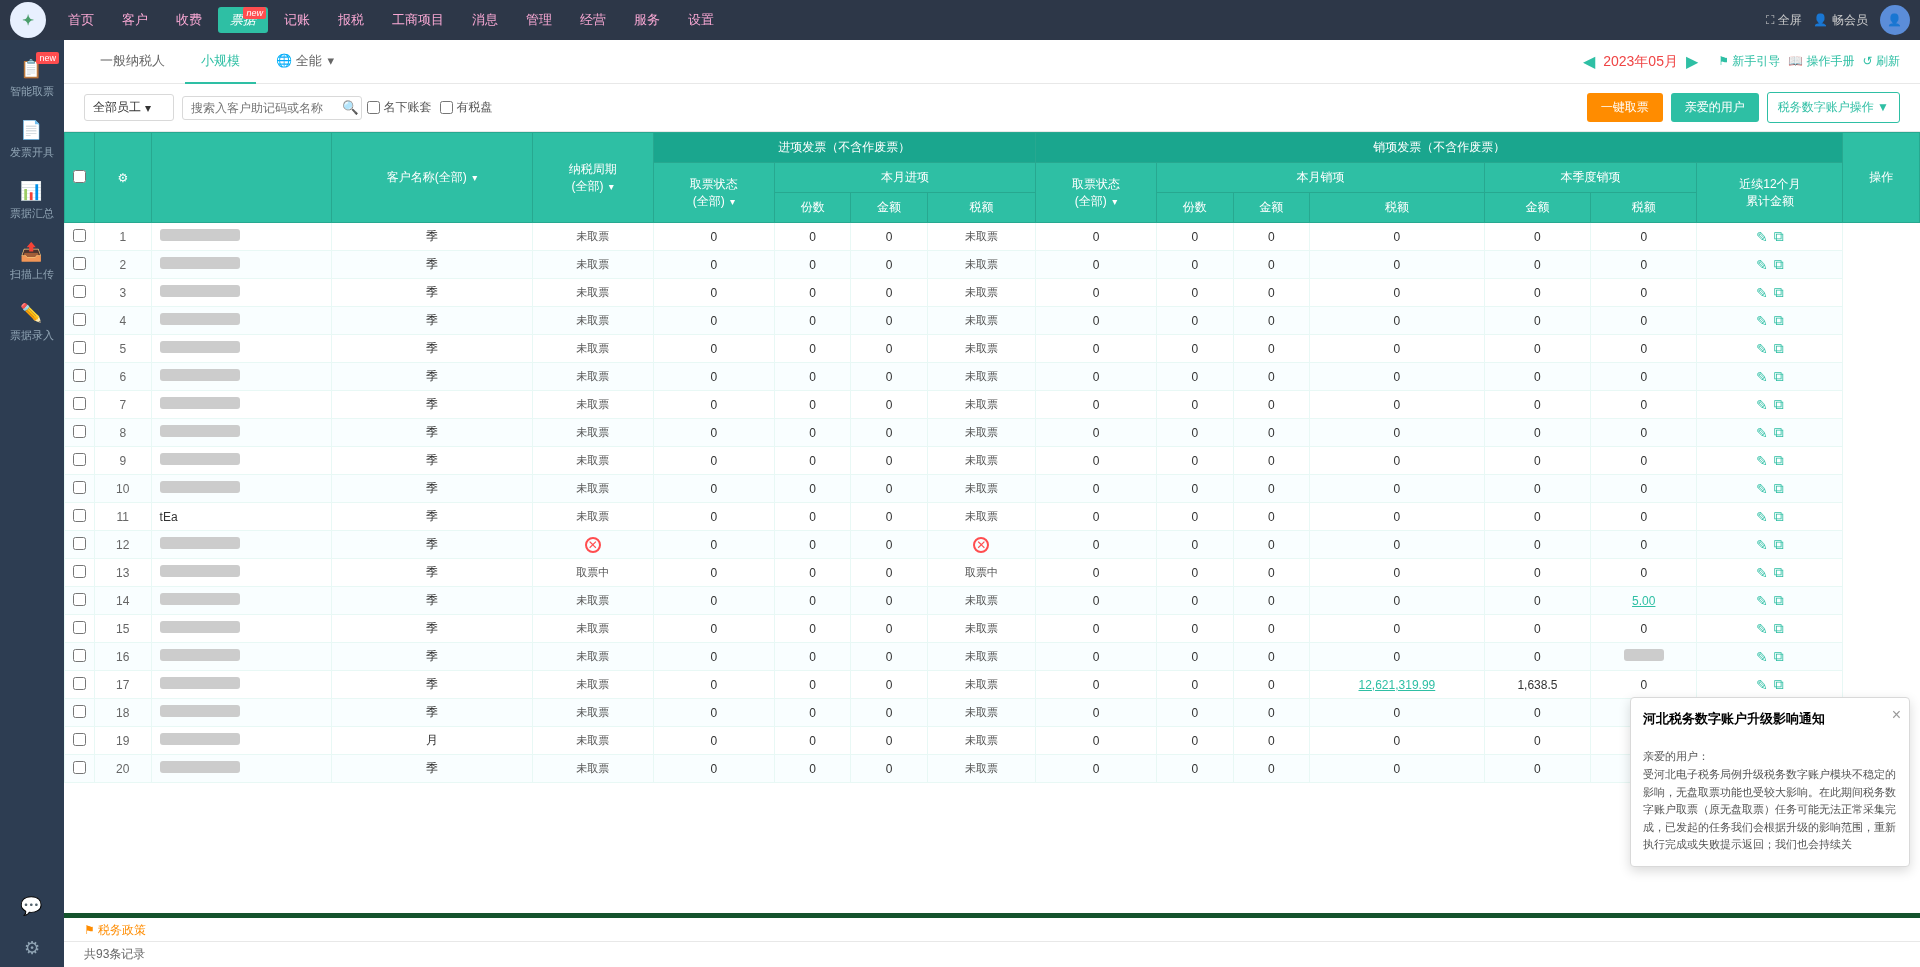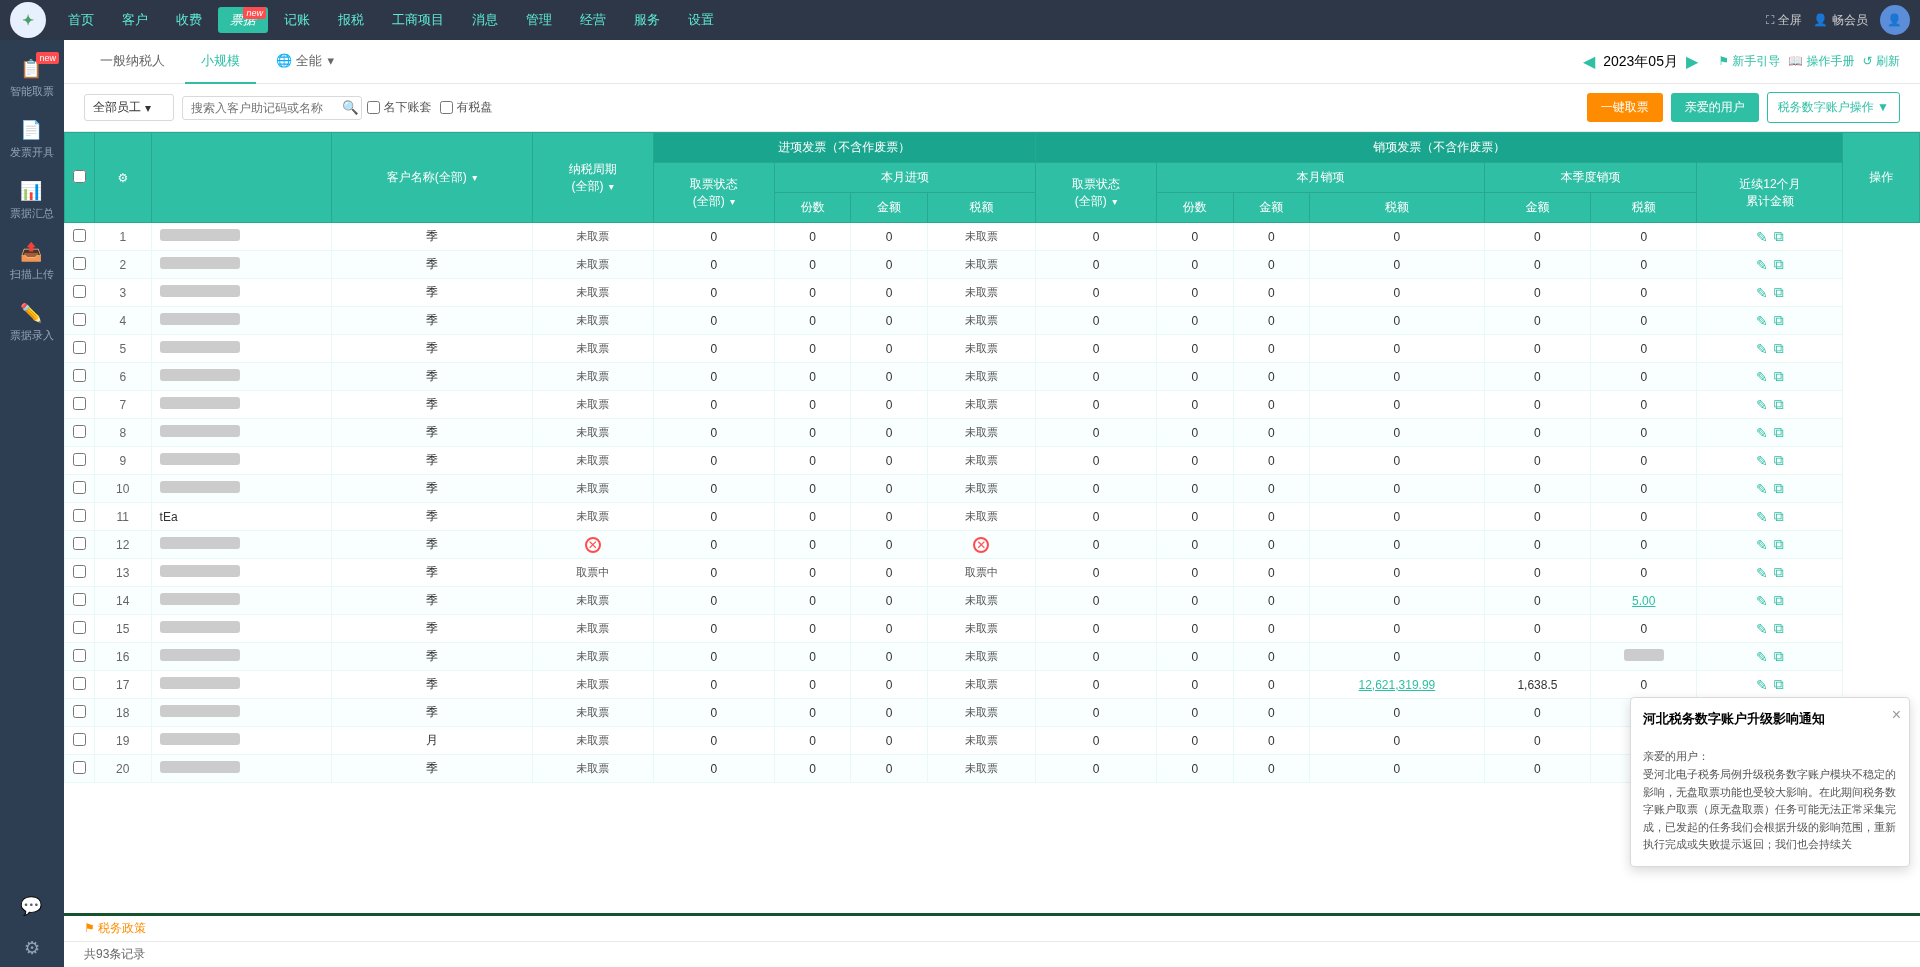--- a/index.html
+++ b/index.html
@@ -17,21 +17,21 @@
     .top-nav .logo {
       width: 36px; height: 36px; margin-right: 10px;
       background: #e8f0fe; border-radius: 50%;
       display: flex; align-items: center; justify-content: center;
       color: #4a9e6b; font-weight: bold; font-size: 14px; flex-shrink: 0;
     }
     .top-nav .nav-items {
       display: flex; align-items: center; gap: 4px; flex: 1;
     }
     .top-nav .nav-item {
-      padding: 4px 12px; color: #5eead4; cursor: pointer; font-size: 13px; border-radius: 3px; position: relative;
+      padding: 4px 12px; color: #f9a8d4; cursor: pointer; font-size: 13px; border-radius: 3px; position: relative;
     }
     .top-nav .nav-item.active {
       background: #2ebfa4; color: #fff;
     }
     .top-nav .nav-item .new-badge {
       position: absolute; top: 0; right: 2px;
       background: #ff4d4f; color: #fff; font-size: 9px;
       padding: 1px 3px; border-radius: 2px;
     }
     .top-nav .right-actions {
@@ -70,21 +70,21 @@
       padding: 12px 16px; cursor: pointer; color: #666; font-size: 13px;
       border-bottom: 2px solid transparent; margin-right: 4px;
     }
     .sub-tab.active { color: #2ebfa4; border-bottom-color: #2ebfa4; }
     .sub-tabs .period-nav {
       margin-left: auto; display: flex; align-items: center; gap: 8px;
     }
     .period-nav .arrow-btn {
       background: none; border: none; cursor: pointer; color: #2ebfa4; font-size: 16px;
     }
-    .period-nav .period-text { font-size: 14px; color: #000000; }
+    .period-nav .period-text { font-size: 14px; color: #ef4444; }
     .sub-tabs .top-right-actions {
       display: flex; align-items: center; gap: 8px; margin-left: 20px;
     }
     .top-right-actions span { color: #2ebfa4; cursor: pointer; font-size: 12px; display: flex; align-items: center; gap: 3px; }
 
     
     .toolbar {
       background: #fff; padding: 8px 20px; display: flex; align-items: center; gap: 8px;
       border-bottom: 1px solid #e8e8e8;
     }
@@ -137,21 +137,21 @@
       font-size: 11px; color: #555; padding: 1px 4px;
     }
     .action-icons { display: flex; align-items: center; justify-content: center; gap: 6px; }
     .action-icon { cursor: pointer; color: #2ebfa4; font-size: 14px; }
     .row-num { color: #666; }
     .check-cell { width: 30px; }
     .highlighted-val { color: #2ebfa4; text-decoration: underline; cursor: pointer; }
     
     
     .status-bar {
-      background: #fff; border-top: 3px solid #14532d;
+      background: #fff; border-top: 5px solid #14532d;
       padding: 4px 20px; display: flex; align-items: flex-start;
       font-size: 12px; color: #ff8c00; height: 28px;
     }
 
     
     .notification-popup {
       position: fixed; right: 10px; bottom: 100px;
       width: 280px; background: #fff; border: 1px solid #d9d9d9;
       border-radius: 4px; box-shadow: 0 4px 12px rgba(0,0,0,0.15);
       padding: 12px; font-size: 12px; color: #333; z-index: 100;

